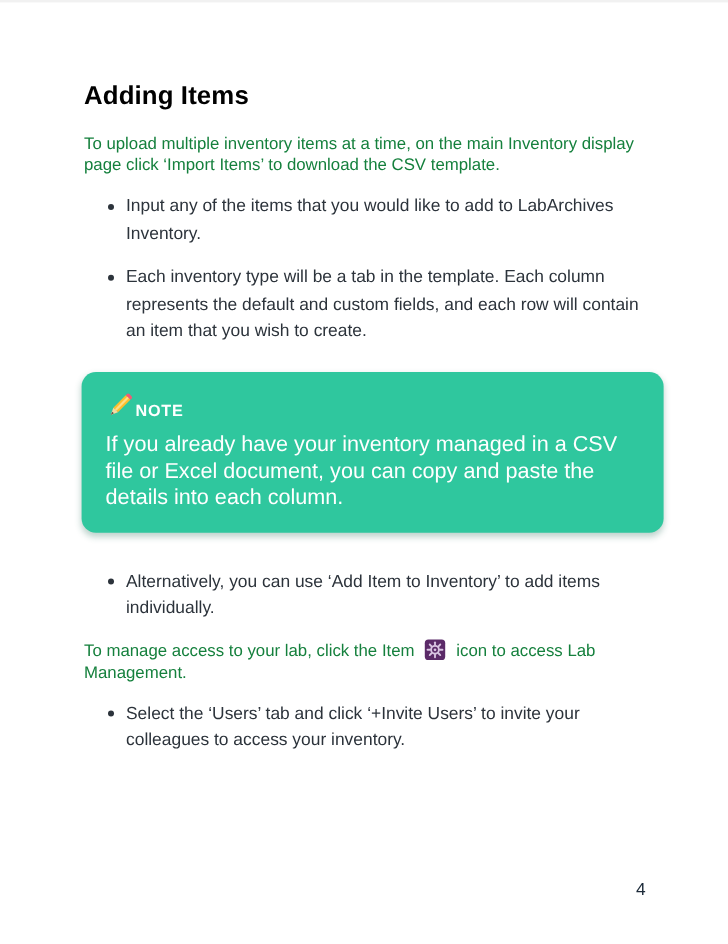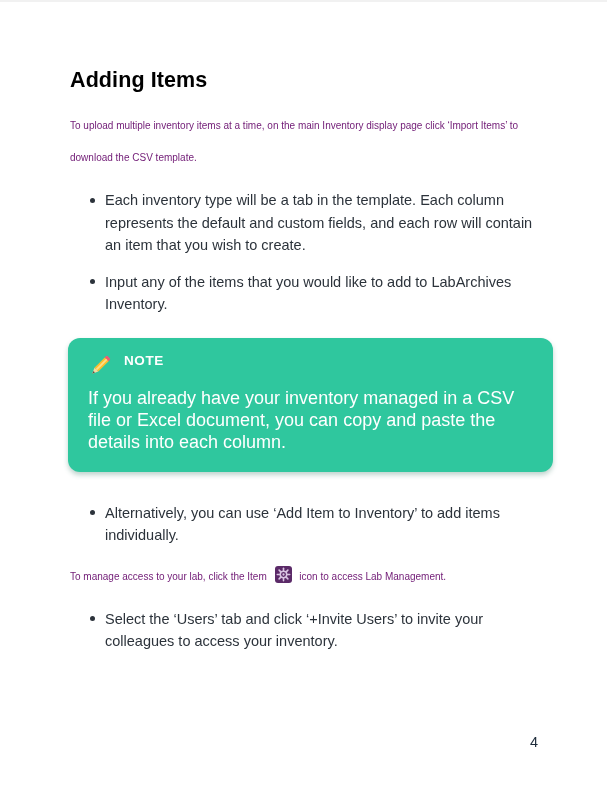--- a/index.html
+++ b/index.html
@@ -20,23 +20,23 @@
   }
   h1.doc-heading {
     font-size: 21.5px;
     font-weight: 700;
     color: #000000;
     letter-spacing: 0.1px;
     margin-bottom: 17px;
   }
   h1.doc-heading.second { margin-top: 38px; }
   p.body-text {
-    font-size: 10px;
-    line-height: 32px;
-    color: #701a75;
+    font-size: 14px;
+    line-height: 18px;
+    color: #15803d;
     margin-bottom: 15px;
     max-width: 478px;
   }
   ul.bullet-list {
     list-style: none;
     margin: 0 0 0 0;
     max-width: 478px;
   }
   ul.bullet-list li {
     position: relative;
@@ -59,22 +59,21 @@
   .note-box {
     width: 485px;
     margin: 22px 0 30px -2px;
     background: #2fc79e;
     border-radius: 12px;
     padding: 15px 18px 19px 20px;
     box-shadow: 0 3px 5px rgba(40, 110, 90, 0.30);
   }
   .note-title-row {
     display: flex;
-    align-items: flex-start;
-    gap: 11px;
+    align-items: flex-end;
     margin-bottom: 9px;
   }
   .note-label {
     color: #ffffff;
     font-size: 13.5px;
     font-weight: 700;
     letter-spacing: 0.6px;
   }
   .note-text {
     color: #ffffff;
@@ -104,22 +103,22 @@
 </head>
 <body>
 
 <div class="page">
 
   <h1 class="doc-heading">Adding Items</h1>
 
   <p class="body-text">To upload multiple inventory items at a time, on the main Inventory display page click ‘Import Items’ to download the CSV template.</p>
 
   <ul class="bullet-list">
+    <li>Input any of the items that you would like to add to LabArchives Inventory.</li>
     <li>Each inventory type will be a tab in the template. Each column represents the default and custom fields, and each row will contain an item that you wish to create.</li>
-    <li>Input any of the items that you would like to add to LabArchives Inventory.</li>
   </ul>
 
   <div class="note-box">
     <div class="note-title-row">
       <span class="pencil-wrap">
         <svg width="25" height="25" viewBox="0 0 24 24">
           <g transform="rotate(45 12 12)">
             <rect x="9.4" y="0.8" width="5.2" height="3.6" rx="1.4" fill="#ef5b77"></rect>
             <rect x="9.4" y="3.6" width="5.2" height="14" fill="#fdbf2d"></rect>
             <rect x="11.1" y="3.6" width="1.8" height="14" fill="#fede87"></rect>

